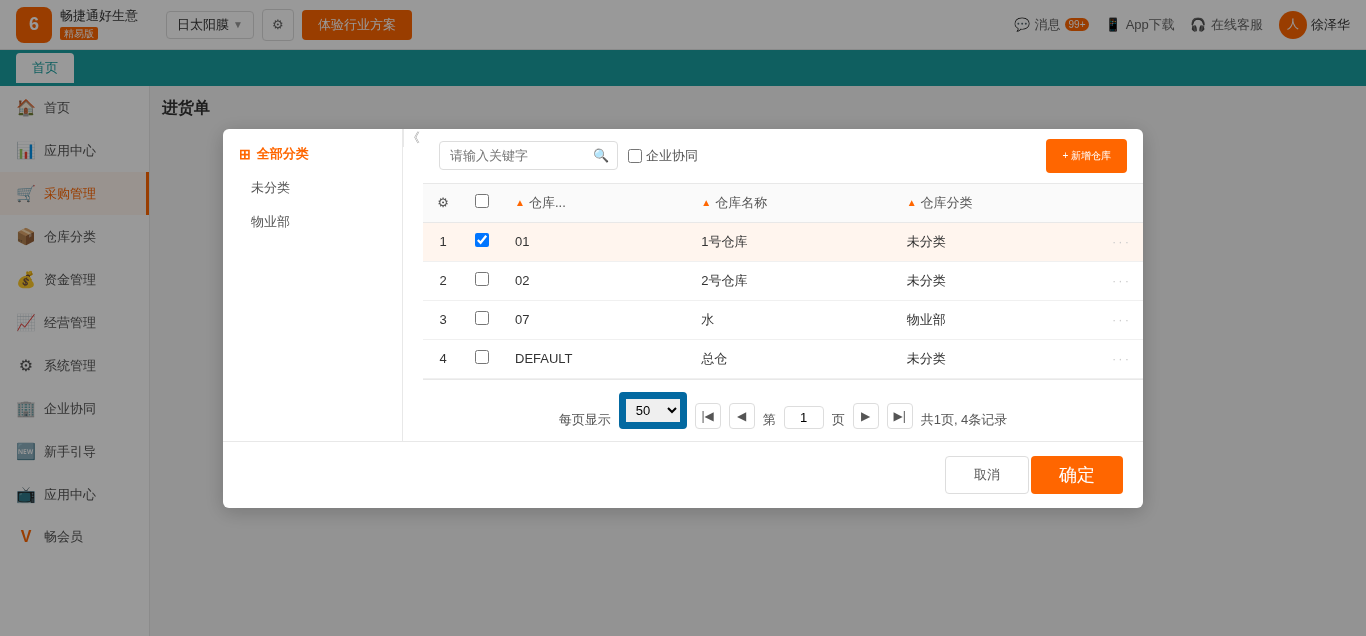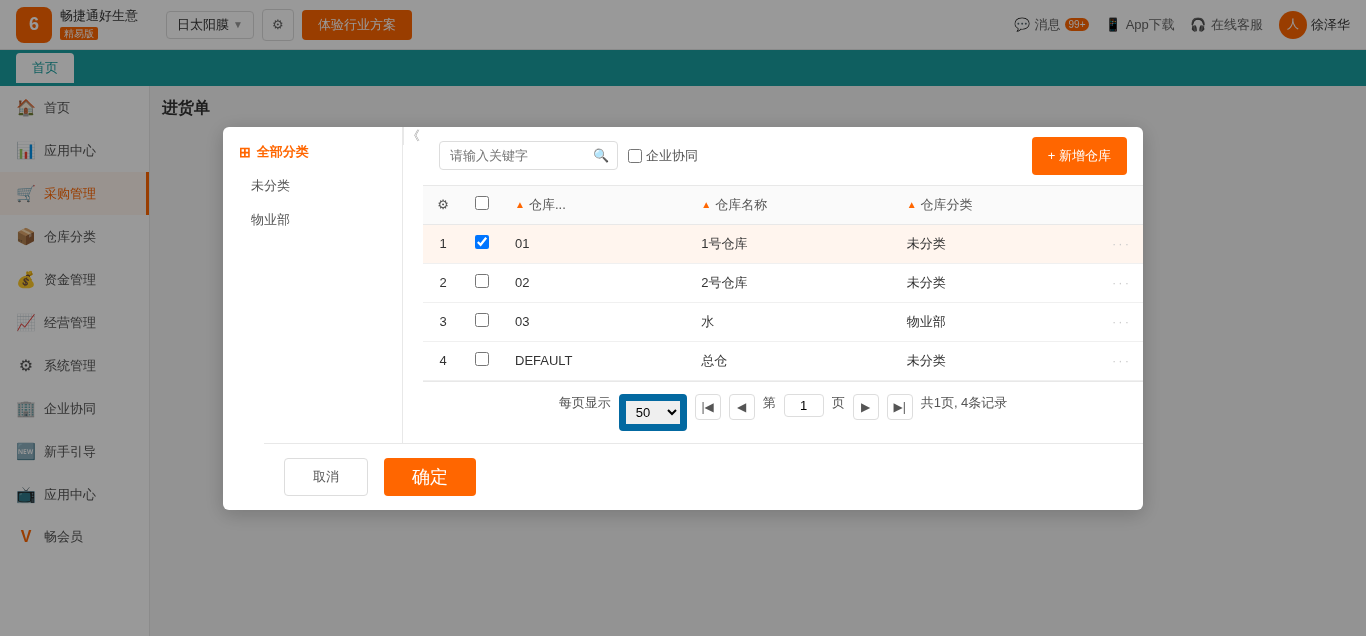--- a/index.html
+++ b/index.html
@@ -147,60 +147,60 @@
       padding: 6px 30px 6px 10px; font-size: 13px; color: #333; width: 179px; outline: none;
     }
     .search-icon {
       position: absolute; right: 8px; color: #999; cursor: pointer;
     }
     .show-disabled {
       display: flex; align-items: center; gap: 4px; color: #555; cursor: pointer;
     }
     .add-btn {
       background: #f60; color: #fff; border: none; border-radius: 4px;
-      padding: 10px 16px; cursor: pointer; font-size: 13px; margin-left: auto;
+      padding: 10px 16px; cursor: pointer; font-size: 10px; margin-left: auto;
     }
 
     
     .data-table { width: 100%; border-collapse: collapse; }
     .data-table th {
       background: #fafafa; padding: 10px 12px; text-align: left;
       font-weight: normal; color: #555; border-bottom: 1px solid #e8e8e8;
       font-size: 13px;
     }
     .data-table td {
       padding: 10px 12px; border-bottom: 1px solid #f0f0f0; color: #333; font-size: 13px;
     }
     .data-table tr.highlighted td { background: #fff5ee; }
     .row-num { color: #666; text-align: center; }
     .table-scroll { flex: 1; overflow-y: auto; }
 
     
     .pagination {
-      display: flex; align-items: flex-start; justify-content: center;
+      display: flex; align-items: flex-end; justify-content: center;
       gap: 8px; padding: 12px; border-top: 1px solid #e8e8e8;
       font-size: 13px; color: #555;
     }
     .page-select {
       border: 7px solid #0369a1; border-radius: 4px; padding: 3px 6px; font-size: 13px;
     }
     .page-btn {
       width: 26px; height: 26px; border: 1px solid #ddd; border-radius: 4px;
       background: #fff; display: flex; align-items: center; justify-content: center;
       cursor: pointer; color: #555; font-size: 12px;
     }
     .page-input {
       width: 40px; border: 1px solid #ddd; border-radius: 4px;
       padding: 3px 6px; text-align: center; font-size: 13px;
     }
 
     
     .dialog-footer {
-      display: flex; justify-content: flex-start; gap: 16px;
-      padding: 14px 20px; border-top: 1px solid #e8e8e8; margin-left: 41px;
+      display: flex; justify-content: flex-end; gap: 2px;
+      padding: 14px 20px; border-top: 1px solid #e8e8e8;
     }
     .cancel-btn {
       border: 1px solid #ddd; background: #fff; color: #555; border-radius: 4px;
       padding: 7px 28px; cursor: pointer; font-size: 13px;
     }
     .confirm-btn {
       background: #f60; color: #fff; border: none; border-radius: 4px;
       padding: 7px 28px; cursor: pointer; font-size: 18px;
     }
 
@@ -388,21 +388,21 @@
       <td class="row-num">2</td>
       <td><input type="checkbox" class="cb" style=""></td>
       <td>02</td>
       <td>2号仓库</td>
       <td>未分类</td>
       <td><span class="three-dots">···</span></td>
     </tr>
                 <tr>
       <td class="row-num">3</td>
       <td><input type="checkbox" class="cb" style=""></td>
-      <td>03</td>
+      <td>07</td>
       <td>水</td>
       <td>物业部</td>
       <td><span class="three-dots">···</span></td>
     </tr>
                 <tr>
       <td class="row-num">4</td>
       <td><input type="checkbox" class="cb" style=""></td>
       <td>DEFAULT</td>
       <td>总仓</td>
       <td>未分类</td>

